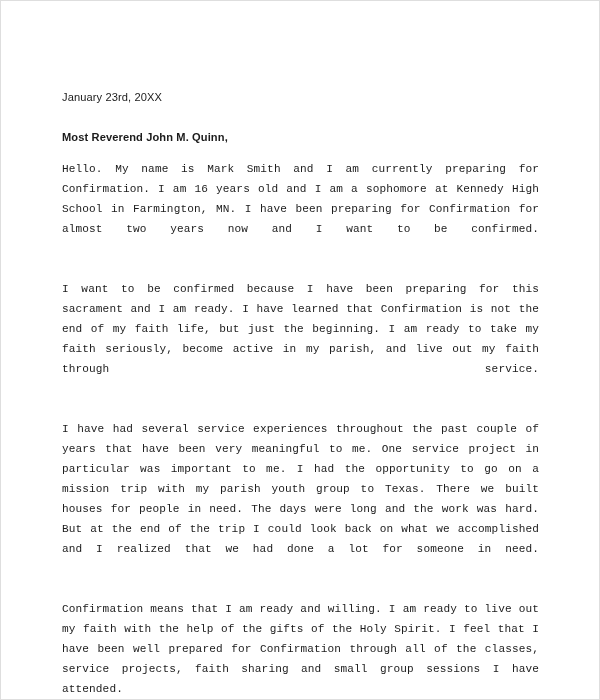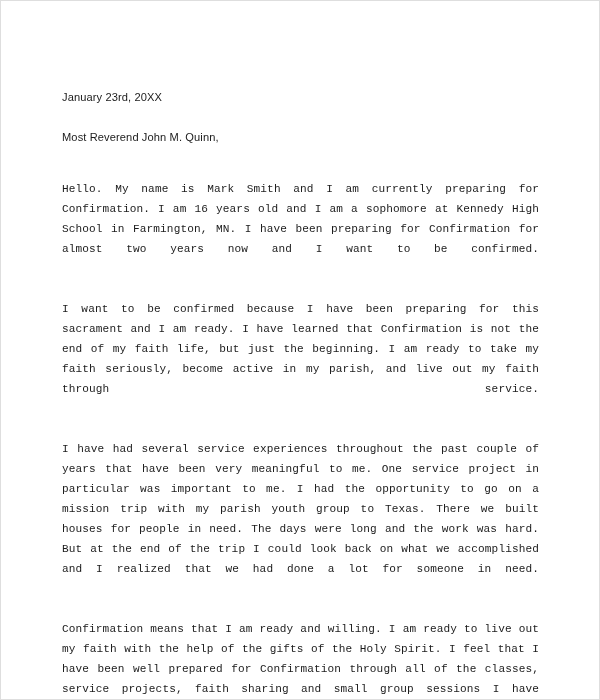--- a/index.html
+++ b/index.html
@@ -40,21 +40,22 @@
   }
   .para:after {
     content: "";
     display: inline-block;
     width: 100%;
   }
   .block-date {
     margin-bottom: 20px;
   }
   .block-salutation {
-    margin-bottom: 32px;
+    margin-bottom: 12px;
+    font-weight: bold;
   }
   .block-para {
     margin-bottom: 20px;
     font-family: Liberation Mono, monospace;
   }
   .block-thanks {
     margin-bottom: 20px;
   }
   .block-closing .line + .line {
     margin-top: 0;

